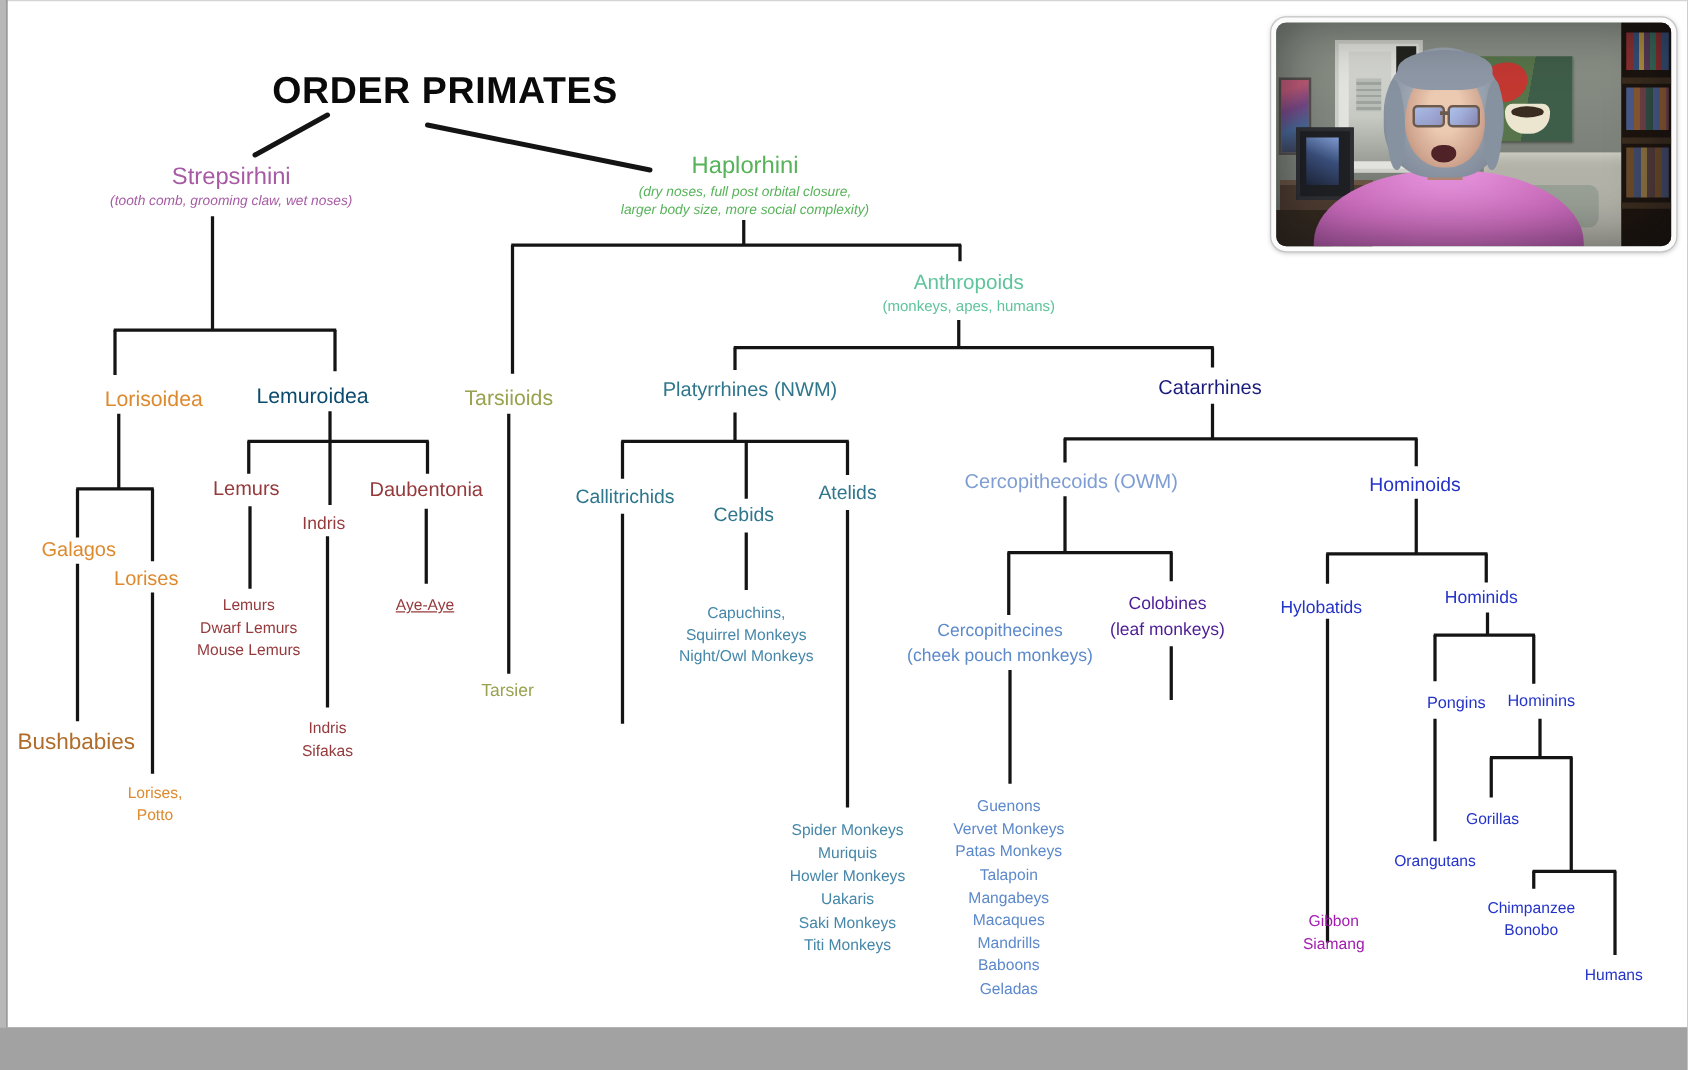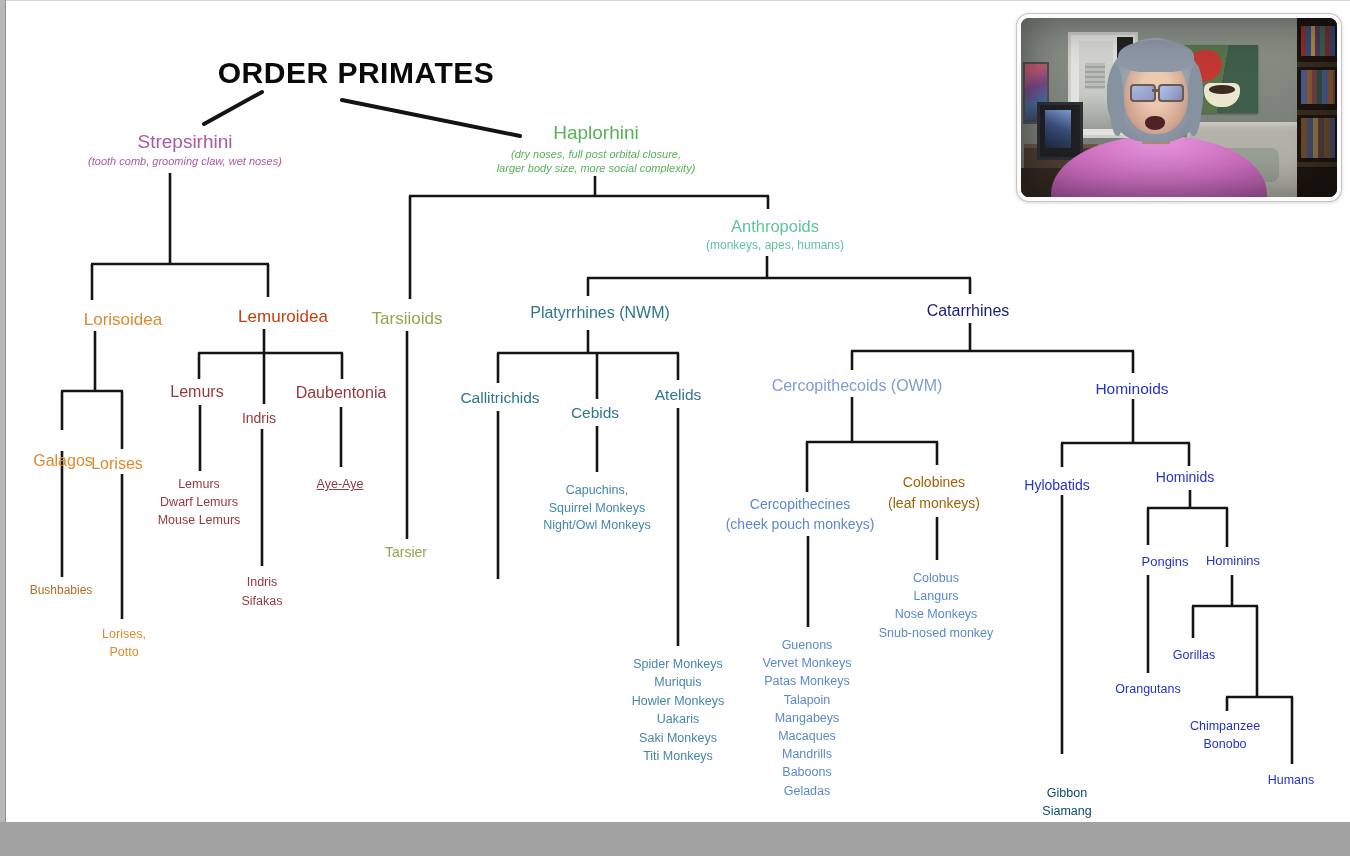--- a/index.html
+++ b/index.html
@@ -149,49 +149,49 @@
     <div class="n it" style="left: 185px; top: 155px; font-size: 11px; color: rgb(167, 91, 164);">(tooth comb, grooming claw, wet noses)</div>
 
     <div class="n" style="left: 596px; top: 122px; font-size: 19px; color: rgb(87, 178, 89);">Haplorhini</div>
     <div class="n it" style="left: 596px; top: 147px; font-size: 11px; line-height: 14px; color: rgb(87, 178, 89);">(dry noses, full post orbital closure,
 larger body size, more social complexity)</div>
 
     <div class="n" style="left: 775px; top: 217px; font-size: 16.5px; color: rgb(95, 196, 155);">Anthropoids</div>
     <div class="n" style="left: 775px; top: 238px; font-size: 12px; color: rgb(95, 196, 155);">(monkeys, apes, humans)</div>
 
     <div class="n" style="left: 87px; top: 310px; font-size: 17px; color: rgb(221, 138, 46); margin-left: 36px;">Lorisoidea</div>
-    <div class="n" style="left: 283px; top: 307px; font-size: 17px; color: #c2410c;">Lemuroidea</div>
+    <div class="n" style="left: 250px; top: 307px; font-size: 17px; color: #0c4a6e;">Lemuroidea</div>
     <div class="n" style="left: 407px; top: 309px; font-size: 17px; color: rgb(152, 162, 79);">Tarsiioids</div>
     <div class="n" style="left: 600px; top: 304px; font-size: 16px; color: rgb(47, 118, 141);">Platyrrhines (NWM)</div>
     <div class="n" style="left: 968px; top: 302px; font-size: 16px; color: rgb(26, 28, 124);">Catarrhines</div>
 
-    <div class="n" style="left: 63px; top: 452px; font-size: 16px; color: rgb(221, 138, 46);">Galagos</div>
+    <div class="n" style="left: 63px; top: 432px; font-size: 16px; color: rgb(221, 138, 46);">Galagos</div>
     <div class="n" style="left: 117px; top: 455px; font-size: 16px; color: rgb(221, 138, 46); text-align: right;">Lorises</div>
     <div class="n" style="left: 197px; top: 383px; font-size: 16px; color: rgb(149, 58, 60);">Lemurs</div>
     <div class="n" style="left: 259px; top: 410px; font-size: 14px; color: rgb(149, 58, 60);">Indris</div>
     <div class="n" style="left: 341px; top: 384px; font-size: 16px; color: rgb(149, 58, 60);">Daubentonia</div>
 
     <div class="n" style="left: 500px; top: 389px; font-size: 15.5px; color: rgb(47, 118, 141);">Callitrichids</div>
     <div class="n" style="left: 595px; top: 404px; font-size: 15.5px; color: rgb(47, 118, 141);">Cebids</div>
     <div class="n" style="left: 678px; top: 386px; font-size: 15.5px; color: rgb(47, 118, 141);">Atelids</div>
 
     <div class="n" style="left: 857px; top: 377px; font-size: 16px; color: rgb(126, 157, 210);">Cercopithecoids (OWM)</div>
     <div class="n" style="left: 1132px; top: 380px; font-size: 15.5px; color: rgb(36, 51, 200);">Hominoids</div>
 
     <div class="n" style="left: 800px; top: 494px; font-size: 14px; line-height: 20px; color: rgb(92, 137, 203);">Cercopithecines
 (cheek pouch monkeys)</div>
-    <div class="n" style="left: 934px; top: 472px; font-size: 14px; line-height: 21px; color: #a16207;">Colobines
+    <div class="n" style="left: 934px; top: 472px; font-size: 14px; line-height: 21px; color: #4c1d95;">Colobines
 (leaf monkeys)</div>
 
     <div class="n" style="left: 1057px; top: 477px; font-size: 14px; color: rgb(36, 51, 200);">Hylobatids</div>
     <div class="n" style="left: 1185px; top: 469px; font-size: 14px; color: rgb(36, 51, 200);">Hominids</div>
     <div class="n" style="left: 1149px; top: 554px; font-size: 13px; color: rgb(36, 51, 200); margin-left: 16px;">Pongins</div>
     <div class="n" style="left: 1233px; top: 553px; font-size: 13px; color: rgb(36, 51, 200);">Hominins</div>
 
-    <div class="n" style="left: 61px; top: 583px; font-size: 12px; color: rgb(176, 108, 42); text-align: right;">Bushbabies</div>
+    <div class="n" style="left: 61px; top: 583px; font-size: 18px; color: rgb(176, 108, 42); text-align: right;">Bushbabies</div>
     <div class="n" style="left: 124px; top: 625px; font-size: 12.5px; line-height: 18px; color: rgb(221, 138, 46);">Lorises,
 Potto</div>
     <div class="n" style="left: 199px; top: 475px; font-size: 12.5px; line-height: 18px; color: rgb(149, 58, 60);">Lemurs
 Dwarf Lemurs
 Mouse Lemurs</div>
     <div class="n" style="left: 262px; top: 573px; font-size: 12.5px; line-height: 19px; color: rgb(149, 58, 60);">Indris
 Sifakas</div>
     <div class="n" style="left: 340px; top: 477px; font-size: 12.5px; color: rgb(149, 58, 60); text-decoration: underline;">Aye-Aye</div>
     <div class="n" style="left: 406px; top: 544px; font-size: 14px; color: rgb(152, 162, 79);">Tarsier</div>
 
@@ -207,26 +207,22 @@
 
     <div class="n" style="left: 807px; top: 636px; font-size: 12.5px; line-height: 18.2px; color: rgb(92, 137, 203);">Guenons
 Vervet Monkeys
 Patas Monkeys
 Talapoin
 Mangabeys
 Macaques
 Mandrills
 Baboons
 Geladas</div>
-    <div class="n" style="left: 936px; top: 569px; font-size: 12.5px; line-height: 18.2px; color: rgb(92, 137, 203);">Colobus
-Langurs
-Nose Monkeys
-Snub-nosed monkey</div>
-
-    <div class="n" style="left: 1067px; top: 784px; font-size: 12.5px; line-height: 18px; color: #0c4a6e;">Gibbon
+
+    <div class="n" style="left: 1067px; top: 728px; font-size: 12.5px; line-height: 18px; color: #a21caf;">Gibbon
 Siamang</div>
     <div class="n" style="left: 1148px; top: 682px; font-size: 12.5px; color: rgb(36, 51, 200);">Orangutans</div>
     <div class="n" style="left: 1194px; top: 648px; font-size: 12.5px; color: rgb(36, 51, 200);">Gorillas</div>
     <div class="n" style="left: 1225px; top: 717px; font-size: 12.5px; line-height: 18px; color: rgb(36, 51, 200);">Chimpanzee
 Bonobo</div>
     <div class="n" style="left: 1291px; top: 773px; font-size: 12.5px; color: rgb(36, 51, 200);">Humans</div>
 
     <div class="edge-strip"></div>
 
     <div class="cam">

